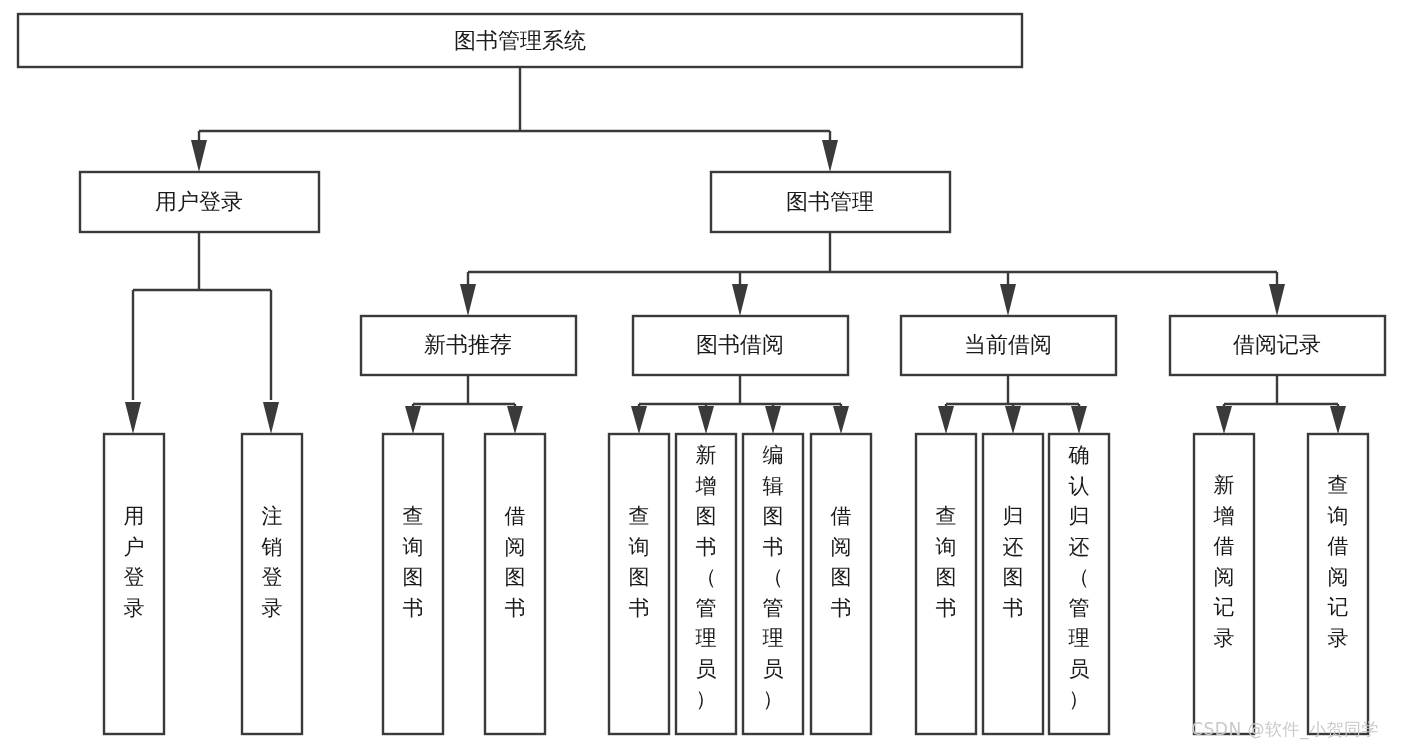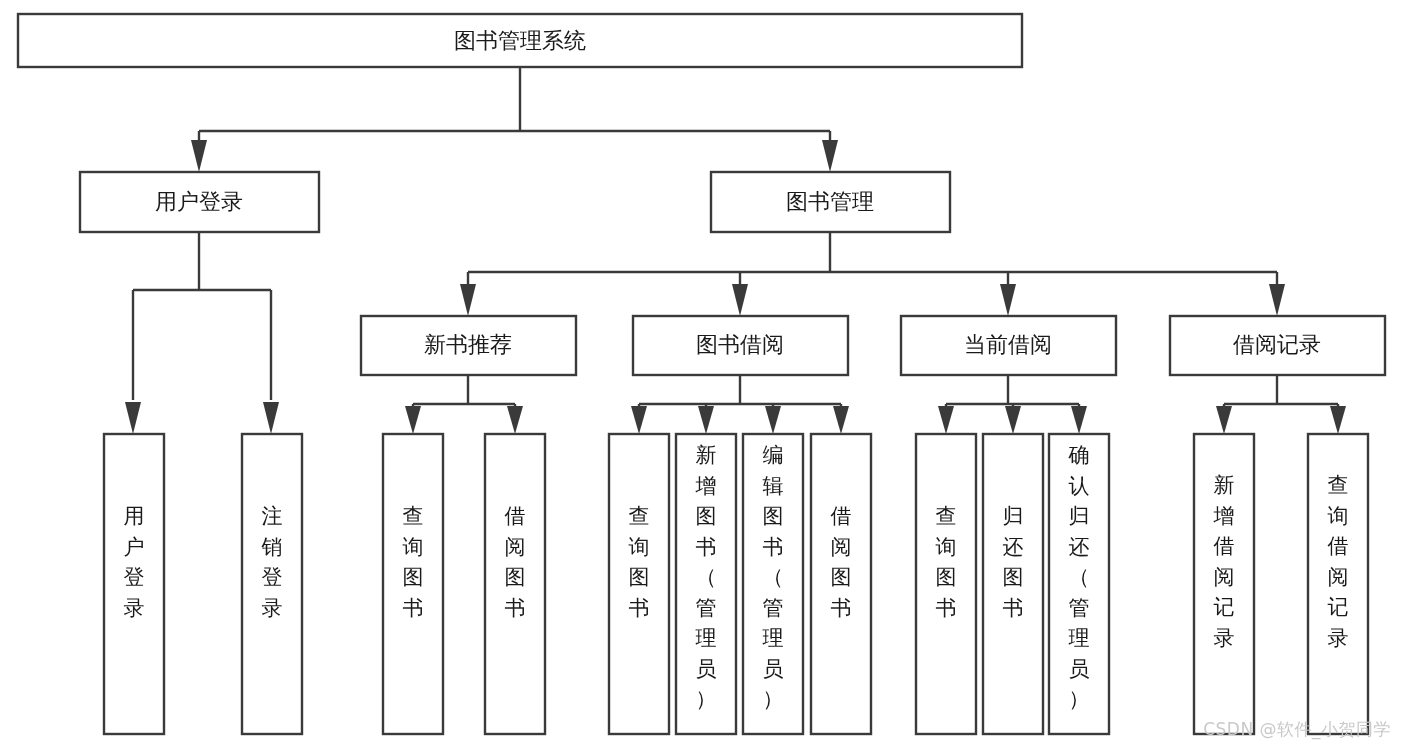--- a/index.html
+++ b/index.html
@@ -41,21 +41,21 @@
     stroke: #3a3a3a;
     stroke-width: 2.4;
     fill: none;
   }
   .arrow-head {
     fill: #3a3a3a;
     stroke: none;
   }
   .watermark {
     position: absolute;
-    right: 14px;
+    right: 26px;
     bottom: 6px;
     color: #c9c9c9;
     font-size: 17px;
     font-family: "DejaVu Sans", "Liberation Sans", sans-serif;
     white-space: nowrap;
     letter-spacing: 0.5px;
   }
 </style>
 </head>
 <body>

